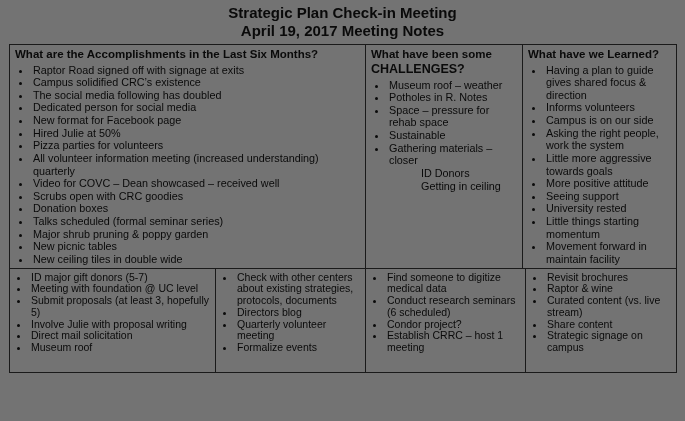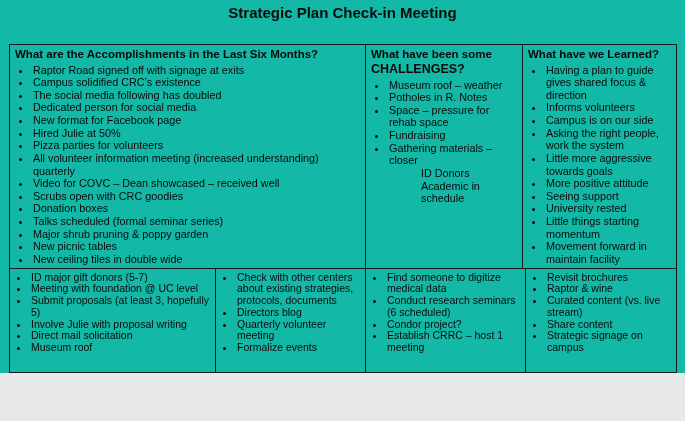--- a/index.html
+++ b/index.html
@@ -1,19 +1,19 @@
 <!DOCTYPE html>
 <html><head>
 <meta charset="utf-8">
 <style>
   * { box-sizing: border-box; margin: 0; padding: 0; }
   html, body { background: #e8e8e8; }
   .page {
-    width: 685px; height: 373px;
-    background: #14b8a6;
+    width: 685px; height: 421px;
+    background: #737373;
     font-family: "Liberation Sans", sans-serif;
     color: #0a0a0a;
     position: relative;
     overflow: hidden;
   }
   .doc-title {
     text-align: center;
     font-weight: bold;
     font-size: 15px;
     line-height: 18px;
@@ -65,20 +65,21 @@
   .top-row td { height: 206px; }
   [data-bind-words] .w { text-decoration: underline; }
 </style>
 </head>
 <body>
 
 <div class="page">
 
   <div class="doc-title">
     <div data-bind="title.line1">Strategic Plan Check-in Meeting</div>
+    <div data-bind="title.line2">April 19, 2017 Meeting Notes</div>
   </div>
 
   <div class="tables">
 
     <table class="top-table">
       <colgroup>
           <col style="width:356px">
           <col style="width:157px">
           <col style="width:154px">
         </colgroup>
@@ -106,26 +107,26 @@
         </td>
         <td>
           <div class="cell-header">
             <div data-bind="challenges.header_line1">What have been some</div>
             <div class="big" data-bind="challenges.header_line2">CHALLENGES?</div>
           </div>
           <ul class="bullets">
                 <li>Museum roof – weather</li>
                 <li>Potholes in R. Notes</li>
                 <li>Space – pressure for rehab space</li>
-                <li>Fundraising</li>
+                <li>Sustainable</li>
                 <li>Gathering materials – closer</li>
               </ul>
           <div class="sub-lines">
                 <div>ID Donors</div>
-                <div>Academic in schedule</div>
+                <div>Getting in ceiling</div>
               </div>
         </td>
         <td>
           <div class="cell-header" data-bind="learned.header">What have we Learned?</div>
           <ul class="bullets">
                 <li>Having a plan to guide gives shared focus &amp; direction</li>
                 <li>Informs volunteers</li>
                 <li>Campus is on our side</li>
                 <li>Asking the right people, work the system</li>
                 <li>Little more aggressive towards goals</li>

